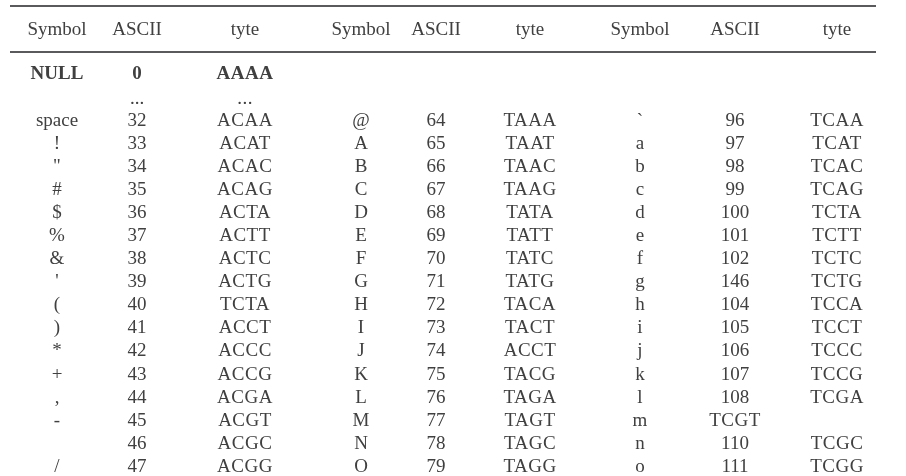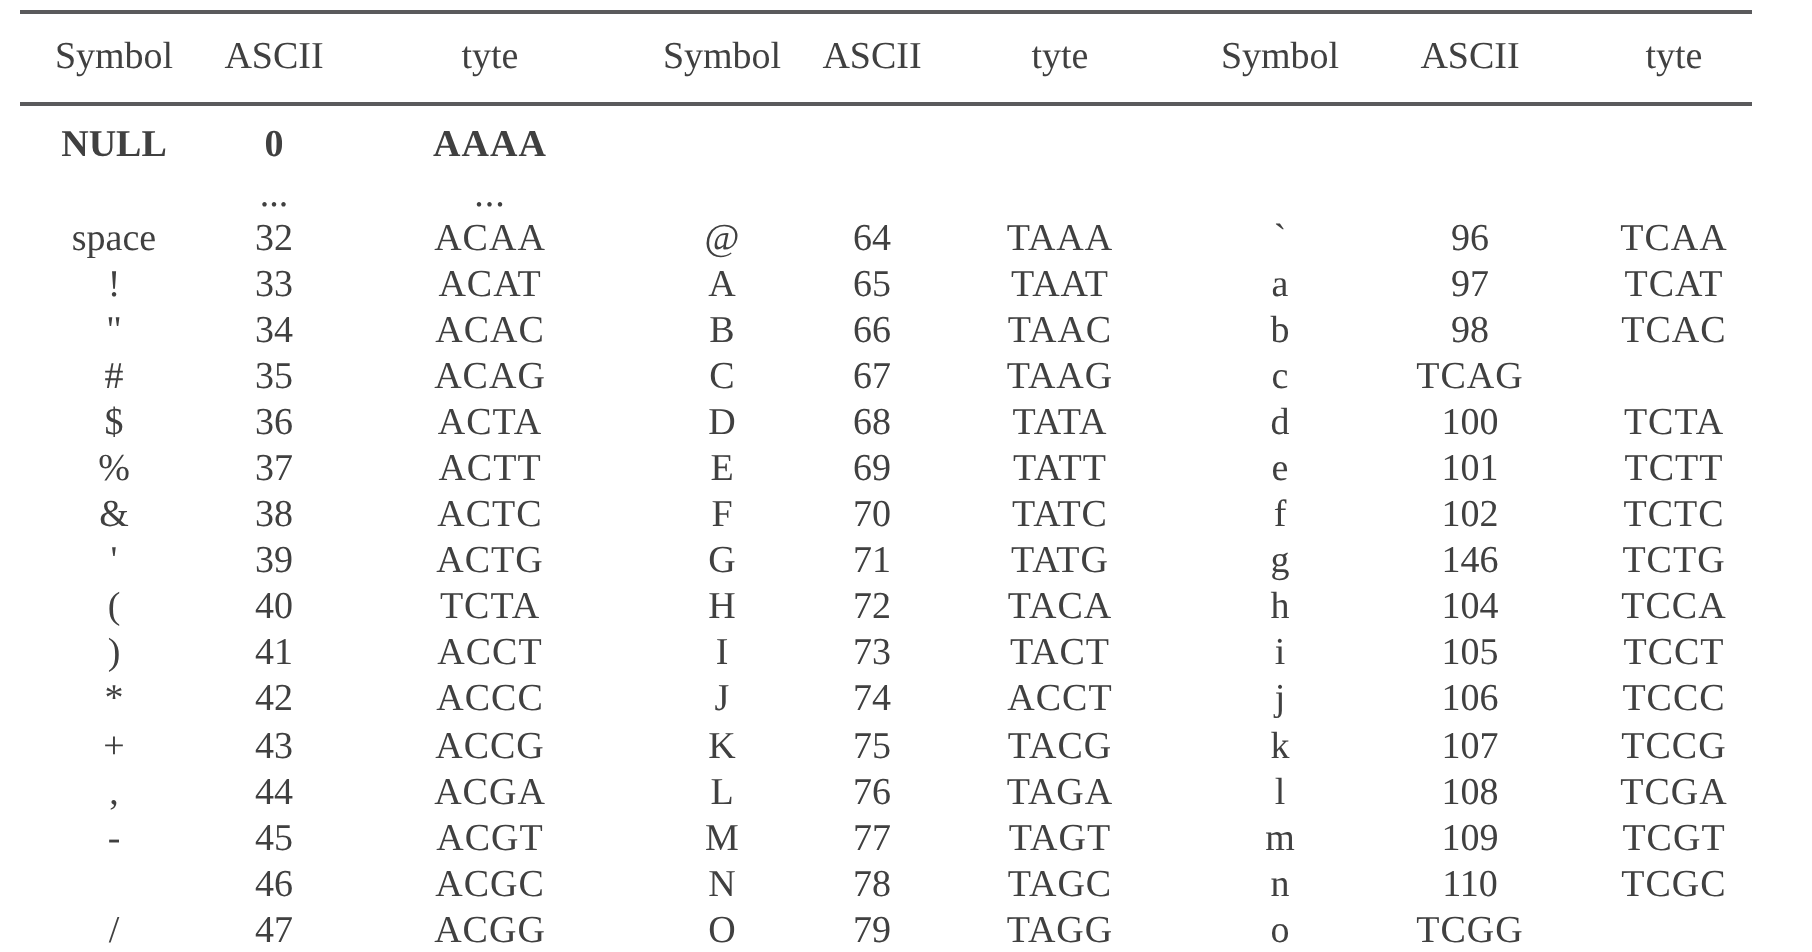--- a/index.html
+++ b/index.html
@@ -139,20 +139,21 @@
         <div class="cell cell-tyte">TCAC</div>
       </div>
       <div class="row cols">
         <div class="cell ">#</div>
         <div class="cell ">35</div>
         <div class="cell cell-tyte">ACAG</div>
         <div class="cell ">C</div>
         <div class="cell ">67</div>
         <div class="cell cell-tyte">TAAG</div>
         <div class="cell ">c</div>
+        <div class="cell ">99</div>
         <div class="cell cell-tyte">TCAG</div>
       </div>
       <div class="row cols">
         <div class="cell ">$</div>
         <div class="cell ">36</div>
         <div class="cell cell-tyte">ACTA</div>
         <div class="cell ">D</div>
         <div class="cell ">68</div>
         <div class="cell cell-tyte">TATA</div>
         <div class="cell ">d</div>
@@ -248,21 +249,20 @@
         <div class="cell cell-tyte">TCGA</div>
       </div>
       <div class="row cols">
         <div class="cell ">-</div>
         <div class="cell ">45</div>
         <div class="cell cell-tyte">ACGT</div>
         <div class="cell ">M</div>
         <div class="cell ">77</div>
         <div class="cell cell-tyte">TAGT</div>
         <div class="cell ">m</div>
-        <div class="cell ">109</div>
         <div class="cell cell-tyte">TCGT</div>
       </div>
       <div class="row cols">
         <div class="cell "></div>
         <div class="cell ">46</div>
         <div class="cell cell-tyte">ACGC</div>
         <div class="cell ">N</div>
         <div class="cell ">78</div>
         <div class="cell cell-tyte">TAGC</div>
         <div class="cell ">n</div>
@@ -270,17 +270,18 @@
         <div class="cell cell-tyte">TCGC</div>
       </div>
       <div class="row cols">
         <div class="cell ">/</div>
         <div class="cell ">47</div>
         <div class="cell cell-tyte">ACGG</div>
         <div class="cell ">O</div>
         <div class="cell ">79</div>
         <div class="cell cell-tyte">TAGG</div>
         <div class="cell ">o</div>
+        <div class="cell ">111</div>
         <div class="cell cell-tyte">TCGG</div>
       </div>
     </div>
 
 </div>
 
 </body></html>

